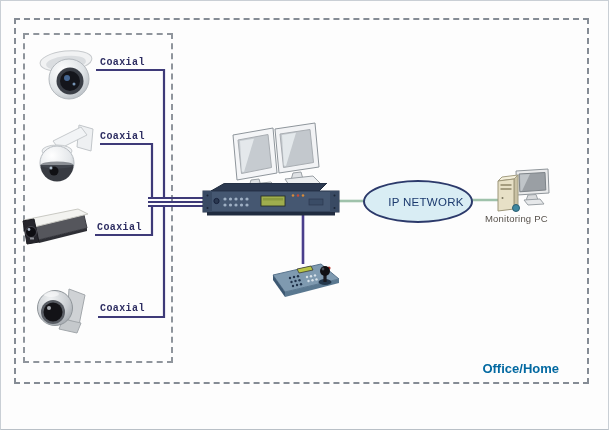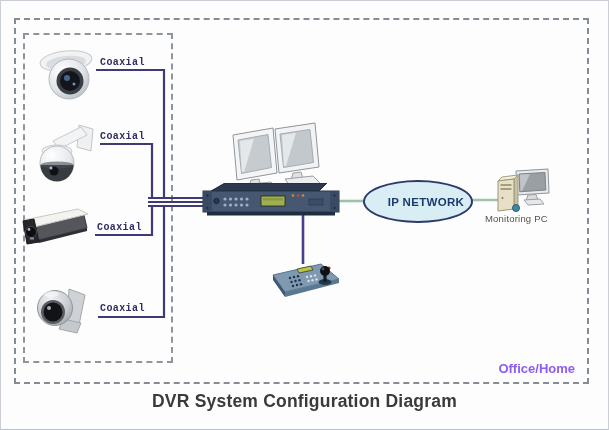--- a/index.html
+++ b/index.html
@@ -22,29 +22,29 @@
     font-family:"Liberation Mono","DejaVu Sans Mono",monospace;
     font-weight:bold;font-size:10px;letter-spacing:.4px;color:#2e2e62;
     white-space:nowrap;line-height:11px;
   }
   .ip-ellipse{
     left:362px;top:179px;width:110px;height:43px;
     background:#d9edf4;border:2.5px solid #2c3a6b;border-radius:50%;
     display:flex;align-items:center;justify-content:center;box-sizing:border-box;
   }
   .ip-label{
-    font-size:11.5px;font-weight:bold;letter-spacing:.3px;color:#1c3a6e;white-space:nowrap;padding-left:16px;
+    font-size:11.5px;font-weight:normal;letter-spacing:.3px;color:#1c3a6e;white-space:nowrap;padding-left:16px;
   }
   .pc-label{
     left:484px;top:212px;width:92px;text-align:left;
     font-size:9.5px;color:#57514b;letter-spacing:.2px;white-space:nowrap;
   }
   .office-home{
-    left:486px;top:360px;width:88px;text-align:right;
-    font-size:13px;font-weight:bold;color:#8b5cf6;white-space:nowrap;
+    left:470px;top:360px;width:88px;text-align:right;
+    font-size:13px;font-weight:bold;color:#0369a1;white-space:nowrap;
   }
   .title{
     left:0;top:390px;width:100%;text-align:center;
     font-size:17.5px;font-weight:bold;color:#3a3a3a;letter-spacing:.2px;
   }
 </style>
 </head>
 <body>
 
 <div id="frame">
@@ -222,15 +222,14 @@
     <polygon points="8,14 24,12 24,42 8,44" fill="#e7e0c6" stroke="#9c9579"></polygon>
     <rect x="10.5" y="17" width="11" height="2" fill="#a59d80"></rect>
     <rect x="10.5" y="21" width="11" height="2" fill="#a59d80"></rect>
     <circle cx="12.5" cy="31" r="1" fill="#7c7660"></circle>
     <circle cx="26" cy="41" r="3.5" fill="#3e87a0" stroke="#2b5f72"></circle>
   </svg>
   <div class="abs pc-label">Monitoring PC</div>
 
   <div class="abs office-home">Office/Home</div>
 
-  <div class="abs title">DVR System Configuration Diagram</div>
 
 </div>
 
 </body></html>

